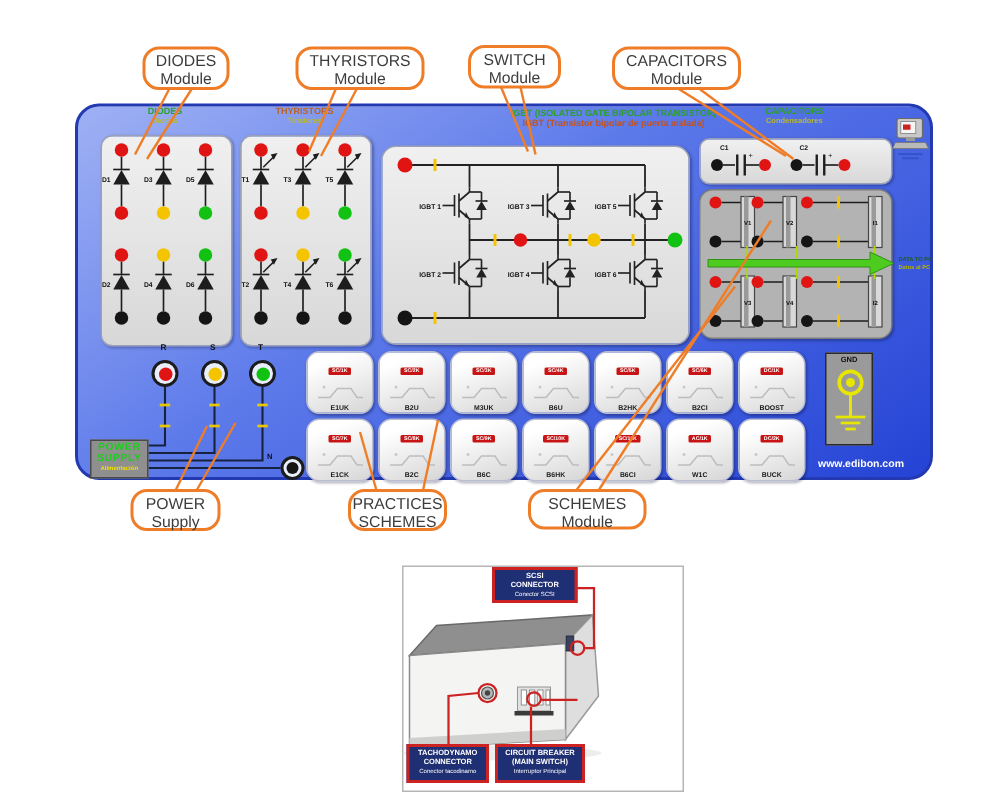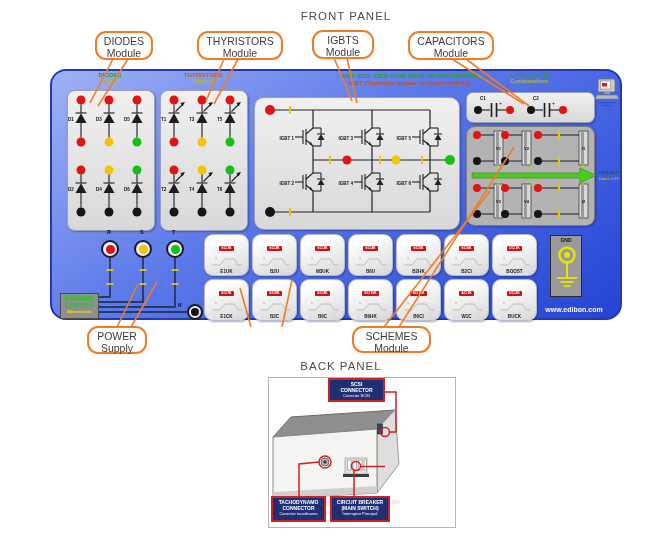--- a/index.html
+++ b/index.html
@@ -54,21 +54,20 @@
   .navy .l1{font-size:5px;line-height:6px;}
   .navy .l3{font-size:4px;line-height:5.5px;font-weight:normal;}
   .backbox{position:absolute;background:#fff;border:1.5px solid #b5b5b5;box-sizing:border-box;}
   svg{overflow:visible;}
 </style>
 </head>
 <body>
 
 <div class="stage">
 
-  <div class="section-title" style="left:286px;top:10px;width:120px;">FRONT PANEL</div>
 
   <div class="panel">
 
     <div class="hdr" style="left:15px;top:1px;width:86px;">
       <div class="en">DIODES</div>
       <div class="es">Diodos</div>
     </div>
     <div class="hdr thy" style="left:108px;top:1px;width:86px;">
       <div class="en">THYRISTORS</div>
       <div class="es">Tiristores</div>
@@ -555,37 +554,40 @@
 
   <div class="callout" style="left:95px;top:31px;width:58px;height:29px;">
     <div>DIODES</div>
     <div>Module</div>
   </div>
   <div class="callout" style="left:197px;top:31px;width:86px;height:29px;">
     <div>THYRISTORS</div>
     <div>Module</div>
   </div>
   <div class="callout" style="left:312px;top:30px;width:62px;height:29px;">
-    <div>IGBTS</div>
+    <div>SWITCH</div>
     <div>Module</div>
   </div>
   <div class="callout" style="left:408px;top:31px;width:86px;height:29px;">
     <div>CAPACITORS</div>
     <div>Module</div>
   </div>
   <div class="callout" style="left:87px;top:326px;width:60px;height:28px;">
     <div>POWER</div>
     <div>Supply</div>
   </div>
+  <div class="callout" style="left:232px;top:326px;width:66px;height:28px;">
+    <div>PRACTICES</div>
+    <div>SCHEMES</div>
+  </div>
   <div class="callout" style="left:352px;top:326px;width:79px;height:27px;">
     <div>SCHEMES</div>
     <div>Module</div>
   </div>
 
-  <div class="section-title" style="left:281px;top:360px;width:120px;">BACK PANEL</div>
 
   <div class="backbox" style="left:268px;top:377px;width:188px;height:151px;">
     <svg width="188" height="151" viewBox="0 0 188 151">
       <ellipse cx="66" cy="124" rx="66" ry="5" fill="#ededeb"></ellipse>
       <polygon points="4,59 22,39 126,32 108,51" fill="#8f8f8f" stroke="#6a6a6a" stroke-width="1"></polygon>
       <polygon points="108,51 126,32 130,86 108,115" fill="#dedede" stroke="#9a9a9a" stroke-width="1"></polygon>
       <polygon points="4,59 108,51 108,115 4,121" fill="#f4f4f2" stroke="#8a8a8a" stroke-width="1"></polygon>
       <polygon points="4,114 108,108 108,115 4,121" fill="#cfcfcd"></polygon>
       <circle cx="56" cy="84" r="4" fill="#b5b5b5" stroke="#555" stroke-width="0.8"></circle>
       <circle cx="56" cy="84" r="1.8" fill="#444"></circle>

